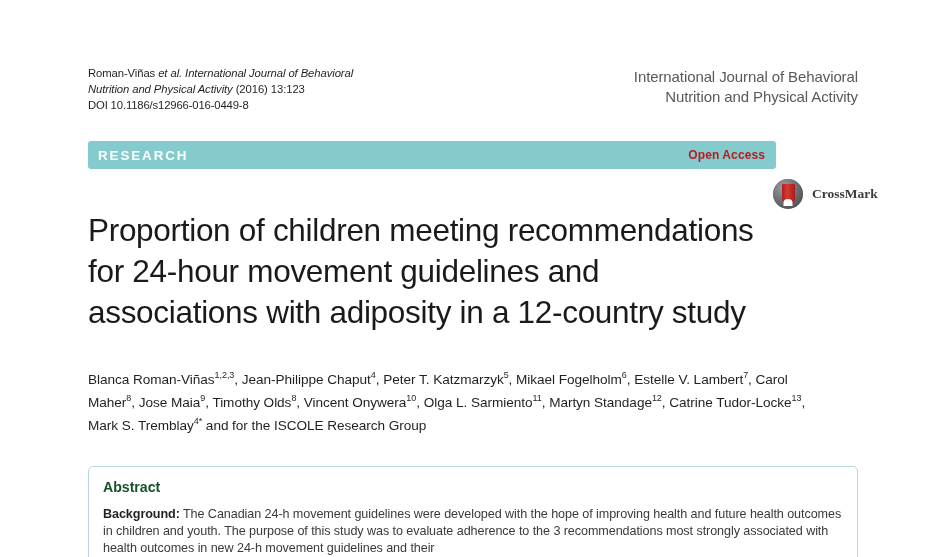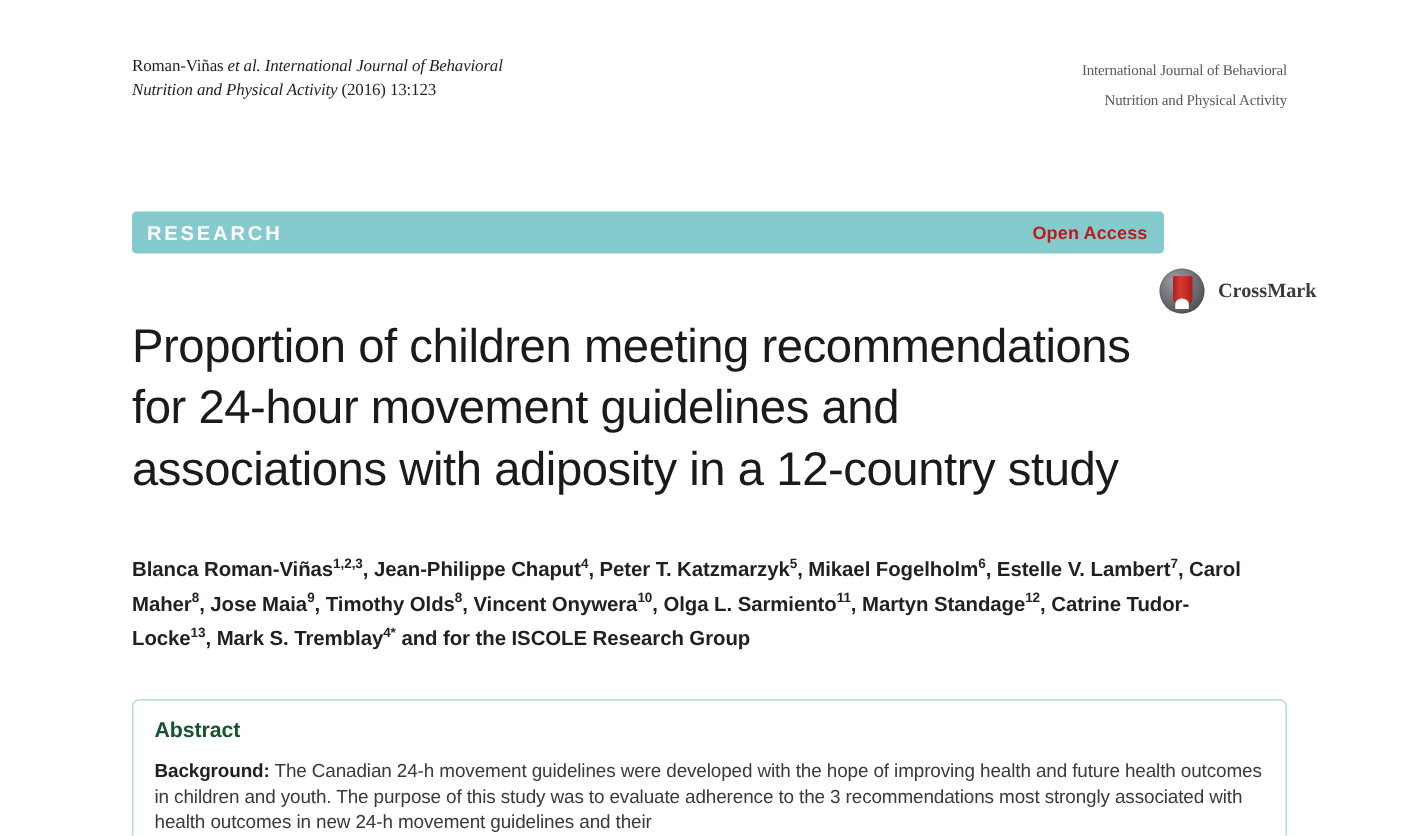--- a/index.html
+++ b/index.html
@@ -21,45 +21,44 @@
     left: 0; top: 0;
     width: 948px;
     height: 557px;
     overflow: hidden;
   }
 
   
   .header-row {
     position: absolute;
     left: 88px;
-    top: 36px;
+    top: 65px;
     width: 770px;
     height: 60px;
-    font-family: Liberation Serif, serif;
   }
   .citation {
     position: absolute;
     left: 0;
     top: 0;
     width: 420px;
     font-size: 11.3px;
     line-height: 16.2px;
     color: #231f20;
     letter-spacing: -0.1px;
   }
   .citation .it { font-style: italic; }
   .citation .doi { letter-spacing: -0.15px; }
 
   .journal-name {
     position: absolute;
     right: 0;
     top: 2px;
     width: 420px;
     text-align: right;
-    font-size: 10px;
+    font-size: 15px;
     line-height: 19.5px;
     color: #58595b;
     letter-spacing: -0.1px;
   }
 
   
   .banner {
     position: absolute;
     left: 88px;
     top: 141px;
@@ -150,21 +149,20 @@
   
   .authors {
     position: absolute;
     left: 88px;
     top: 368px;
     width: 740px;
     font-size: 13.6px;
     line-height: 23.2px;
     color: #231f20;
     letter-spacing: -0.05px;
-    font-weight: bold;
   }
   .authors sup {
     font-size: 9px;
     vertical-align: super;
     line-height: 0;
   }
 
   
   .abstract-box {
     position: absolute;
@@ -206,20 +204,21 @@
 
     <div class="citation">
       <div>
         <span>Roman-Viñas</span>
         <span class="it">et al. International Journal of Behavioral</span>
       </div>
       <div>
         <span class="it">Nutrition and Physical Activity</span>
         <span>(2016) 13:123</span>
       </div>
+      <div class="doi">DOI 10.1186/s12966-016-0449-8</div>
     </div>
 
     <div class="journal-name">
       <div>International Journal of Behavioral</div>
       <div>Nutrition and Physical Activity</div>
     </div>
 
   </div>
 
   <div class="banner">

